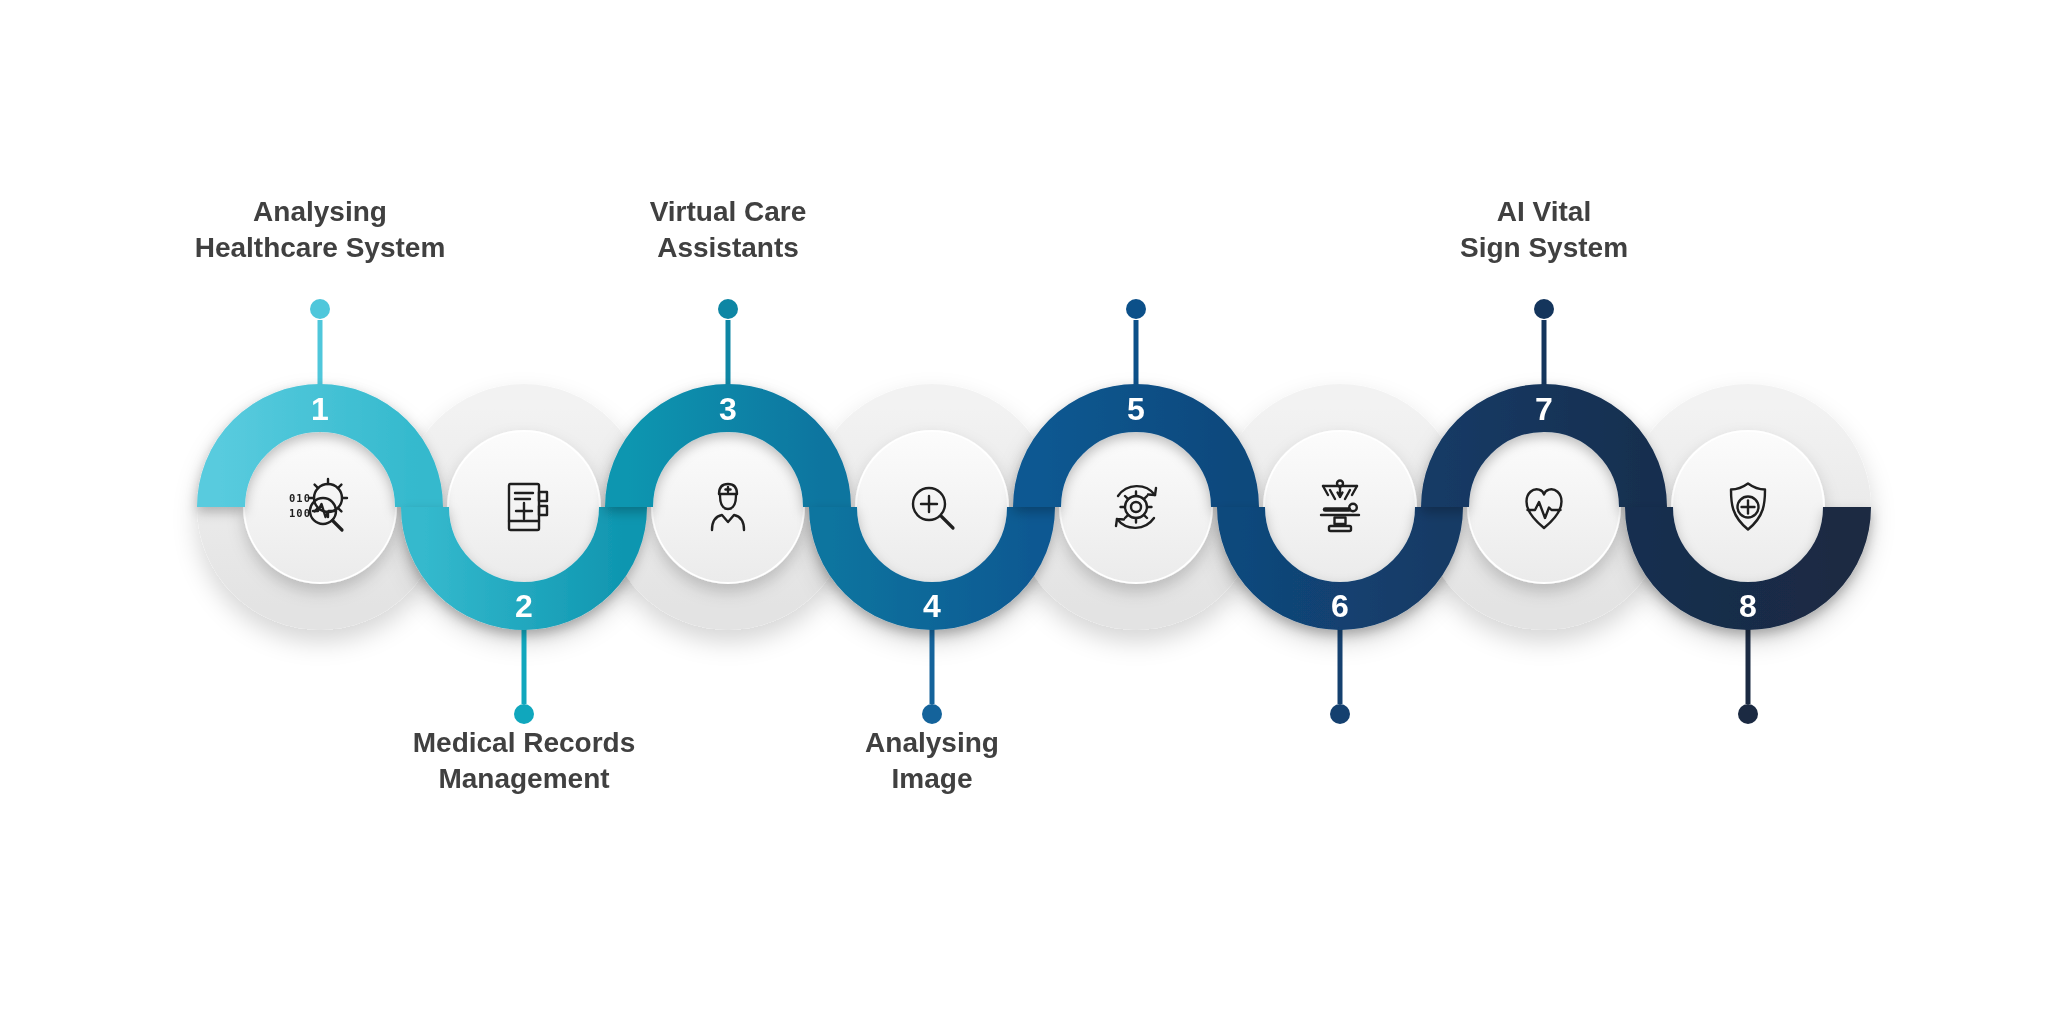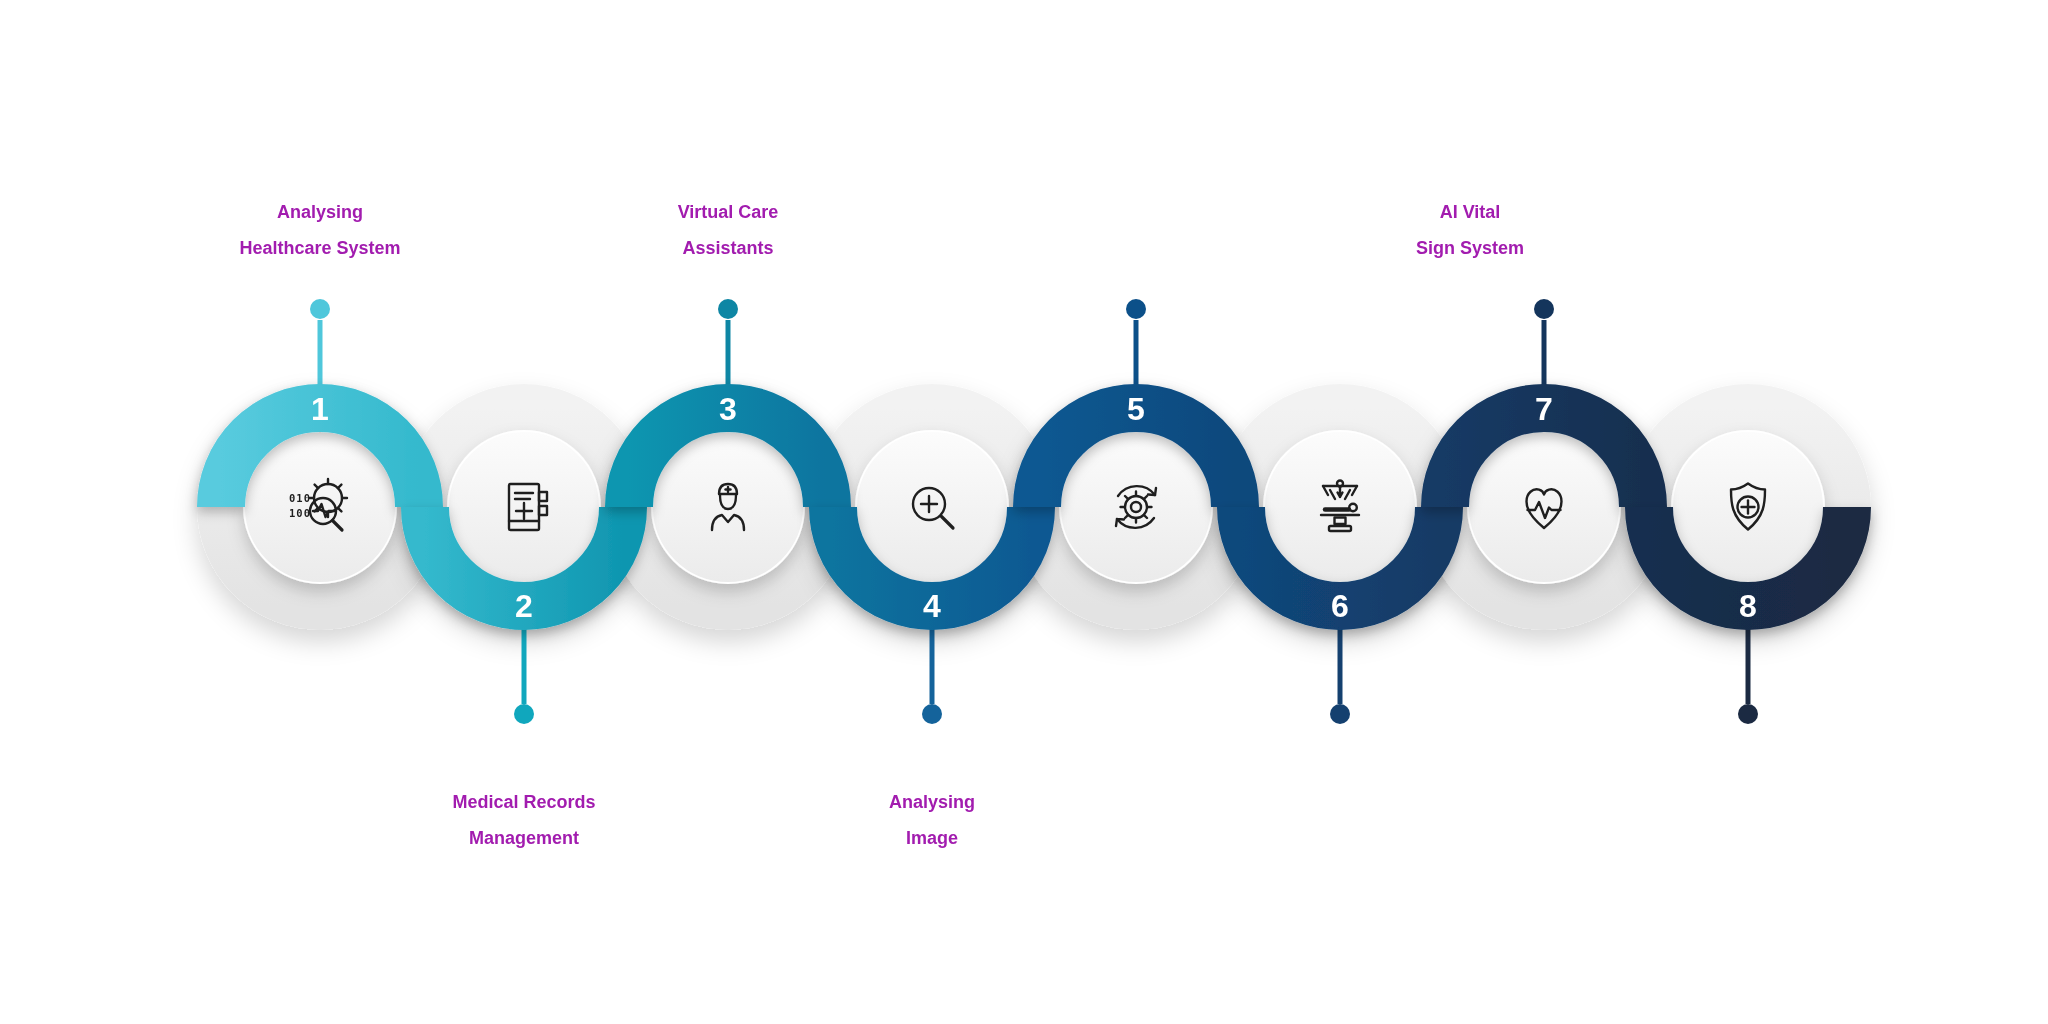--- a/index.html
+++ b/index.html
@@ -9,24 +9,24 @@
   .band{fill:none;stroke-width:48;}
   .gray-ring{fill:none;stroke-width:48;}
   .inner-circle{stroke:#ffffff;stroke-width:2;}
   .stem{stroke-width:5;}
   .num{font-family:"Liberation Sans",sans-serif;font-weight:700;font-size:32px;text-anchor:middle;}
   .icon{stroke:#1f1f1f;stroke-width:2.4;fill:none;stroke-linecap:round;stroke-linejoin:round;}
   .icon .bin{fill:#1f1f1f;stroke:none;font-family:"DejaVu Sans Mono",monospace;font-size:10.5px;
              font-weight:600;letter-spacing:1px;text-anchor:middle;}
   .icon .thick{stroke-width:3.2;}
   .icon .body{stroke-width:4.5;}
-  .label{position:absolute;width:340px;text-align:center;font-weight:700;font-size:18px;
-         line-height:36px;color:#a21caf;white-space:pre-line;}
+  .label{position:absolute;width:340px;text-align:center;font-weight:700;font-size:28px;
+         line-height:36px;color:#404040;white-space:pre-line;}
   .label-top{top:194px;}
-  .label-bottom{top:784px;}
+  .label-bottom{top:725px;}
 </style>
 </head>
 <body>
 
 <div class="canvas">
 
 <svg class="diagram-svg" width="2048" height="1024" viewBox="0 0 2048 1024">
   <defs>
     <linearGradient id="grayG" x1="0" y1="0" x2="0" y2="1">
       <stop offset="0" stop-color="#f2f2f2"></stop>
@@ -218,16 +218,16 @@
 </svg>
 
   <div class="label label-top" style="left:150px">Analysing
 Healthcare System</div>
   <div class="label label-bottom" style="left:354px">Medical Records
 Management</div>
   <div class="label label-top" style="left:558px">Virtual Care
 Assistants</div>
   <div class="label label-bottom" style="left:762px">Analysing
 Image</div>
-  <div class="label label-top" style="left:1300px">AI Vital
+  <div class="label label-top" style="left:1374px">AI Vital
 Sign System</div>
 
 </div>
 
 </body></html>

